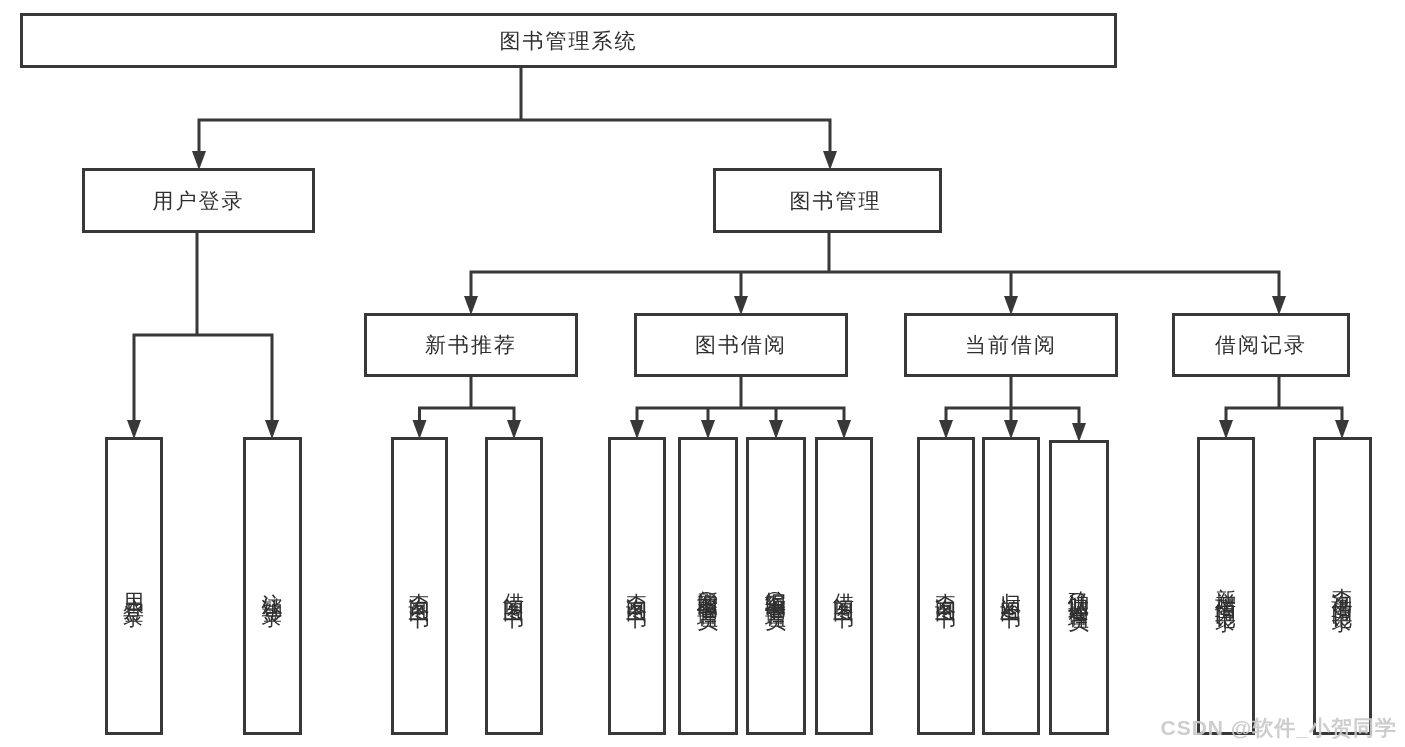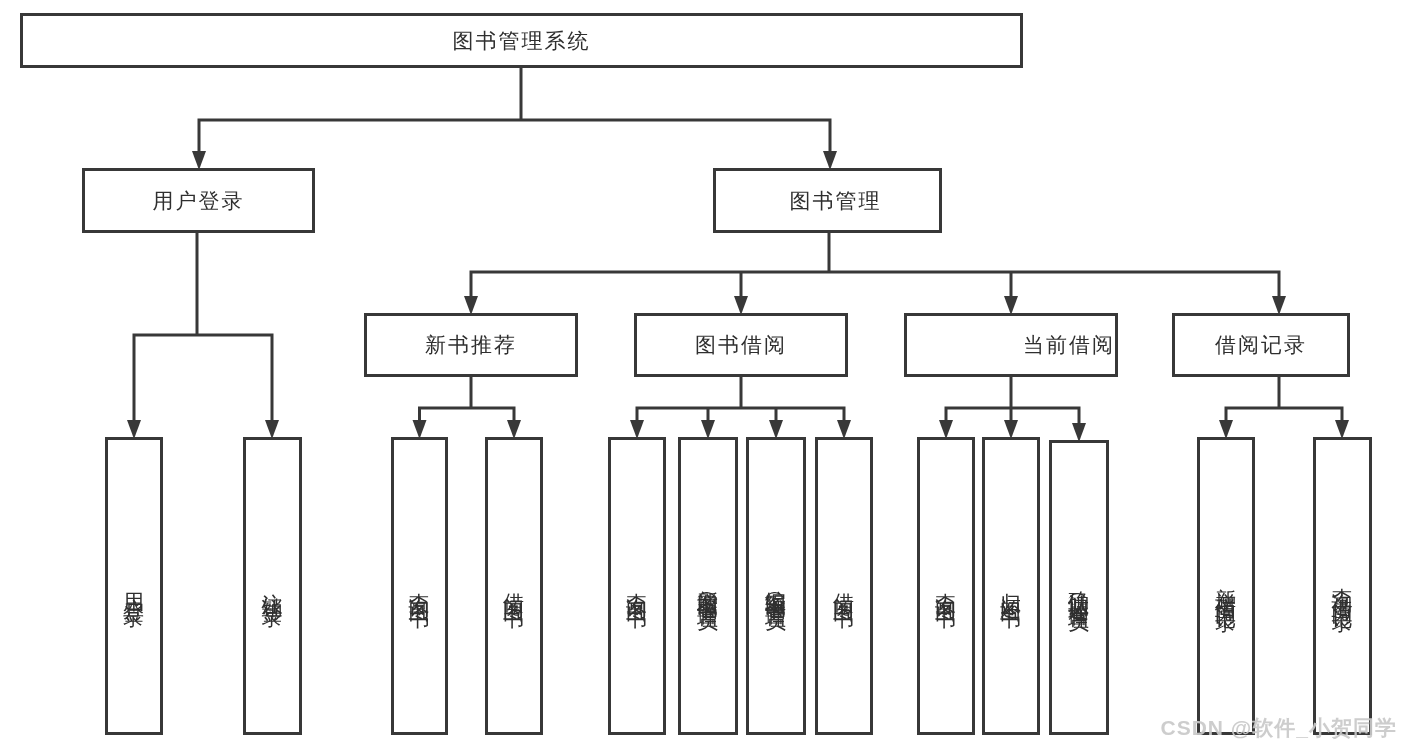--- a/index.html
+++ b/index.html
@@ -109,38 +109,38 @@
     <path class="cline" d="M1011,377 V408 M944.5,408 H1080.5 M946,408 V423 M1011,408 V423 M1079,408 V426"></path>
     <polygon class="ahead" points="939,420 953,420 946,439"></polygon>
     <polygon class="ahead" points="1004,420 1018,420 1011,439"></polygon>
     <polygon class="ahead" points="1072,423 1086,423 1079,442"></polygon>
 
     <path class="cline" d="M1279,377 V408 M1224.5,408 H1343.5 M1226,408 V423 M1342,408 V423"></path>
     <polygon class="ahead" points="1219,420 1233,420 1226,439"></polygon>
     <polygon class="ahead" points="1335,420 1349,420 1342,439"></polygon>
   </svg>
 
-  <div class="node" style="left:20px; top:13px; width:1003px; height:55px;">
+  <div class="node" style="left:20px; top:13px; width:1097px; height:55px;">
     <span class="hlabel">图书管理系统</span>
   </div>
 
   <div class="node" style="left:82px; top:168px; width:233px; height:65px;">
     <span class="hlabel">用户登录</span>
   </div>
   <div class="node" style="left:713px; top:168px; width:229px; height:65px;padding-left:16px;">
     <span class="hlabel">图书管理</span>
   </div>
 
   <div class="node" style="left:634px; top:313px; width:214px; height:64px;">
     <span class="hlabel">图书借阅</span>
   </div>
   <div class="node" style="left:364px; top:313px; width:214px; height:64px;">
     <span class="hlabel">新书推荐</span>
   </div>
-  <div class="node" style="left:904px; top:313px; width:214px; height:64px;justify-content:flex-end;">
+  <div class="node" style="left:904px; top:313px; width:214px; height:64px;">
     <span class="hlabel">当前借阅</span>
   </div>
   <div class="node" style="left:1172px; top:313px; width:178px; height:64px;">
     <span class="hlabel">借阅记录</span>
   </div>
 
   <div class="node vnode" style="left:105px; width:58px;">
     <span class="vtext">用户登录</span>
   </div>
   <div class="node vnode" style="left:243px; width:59px;">

